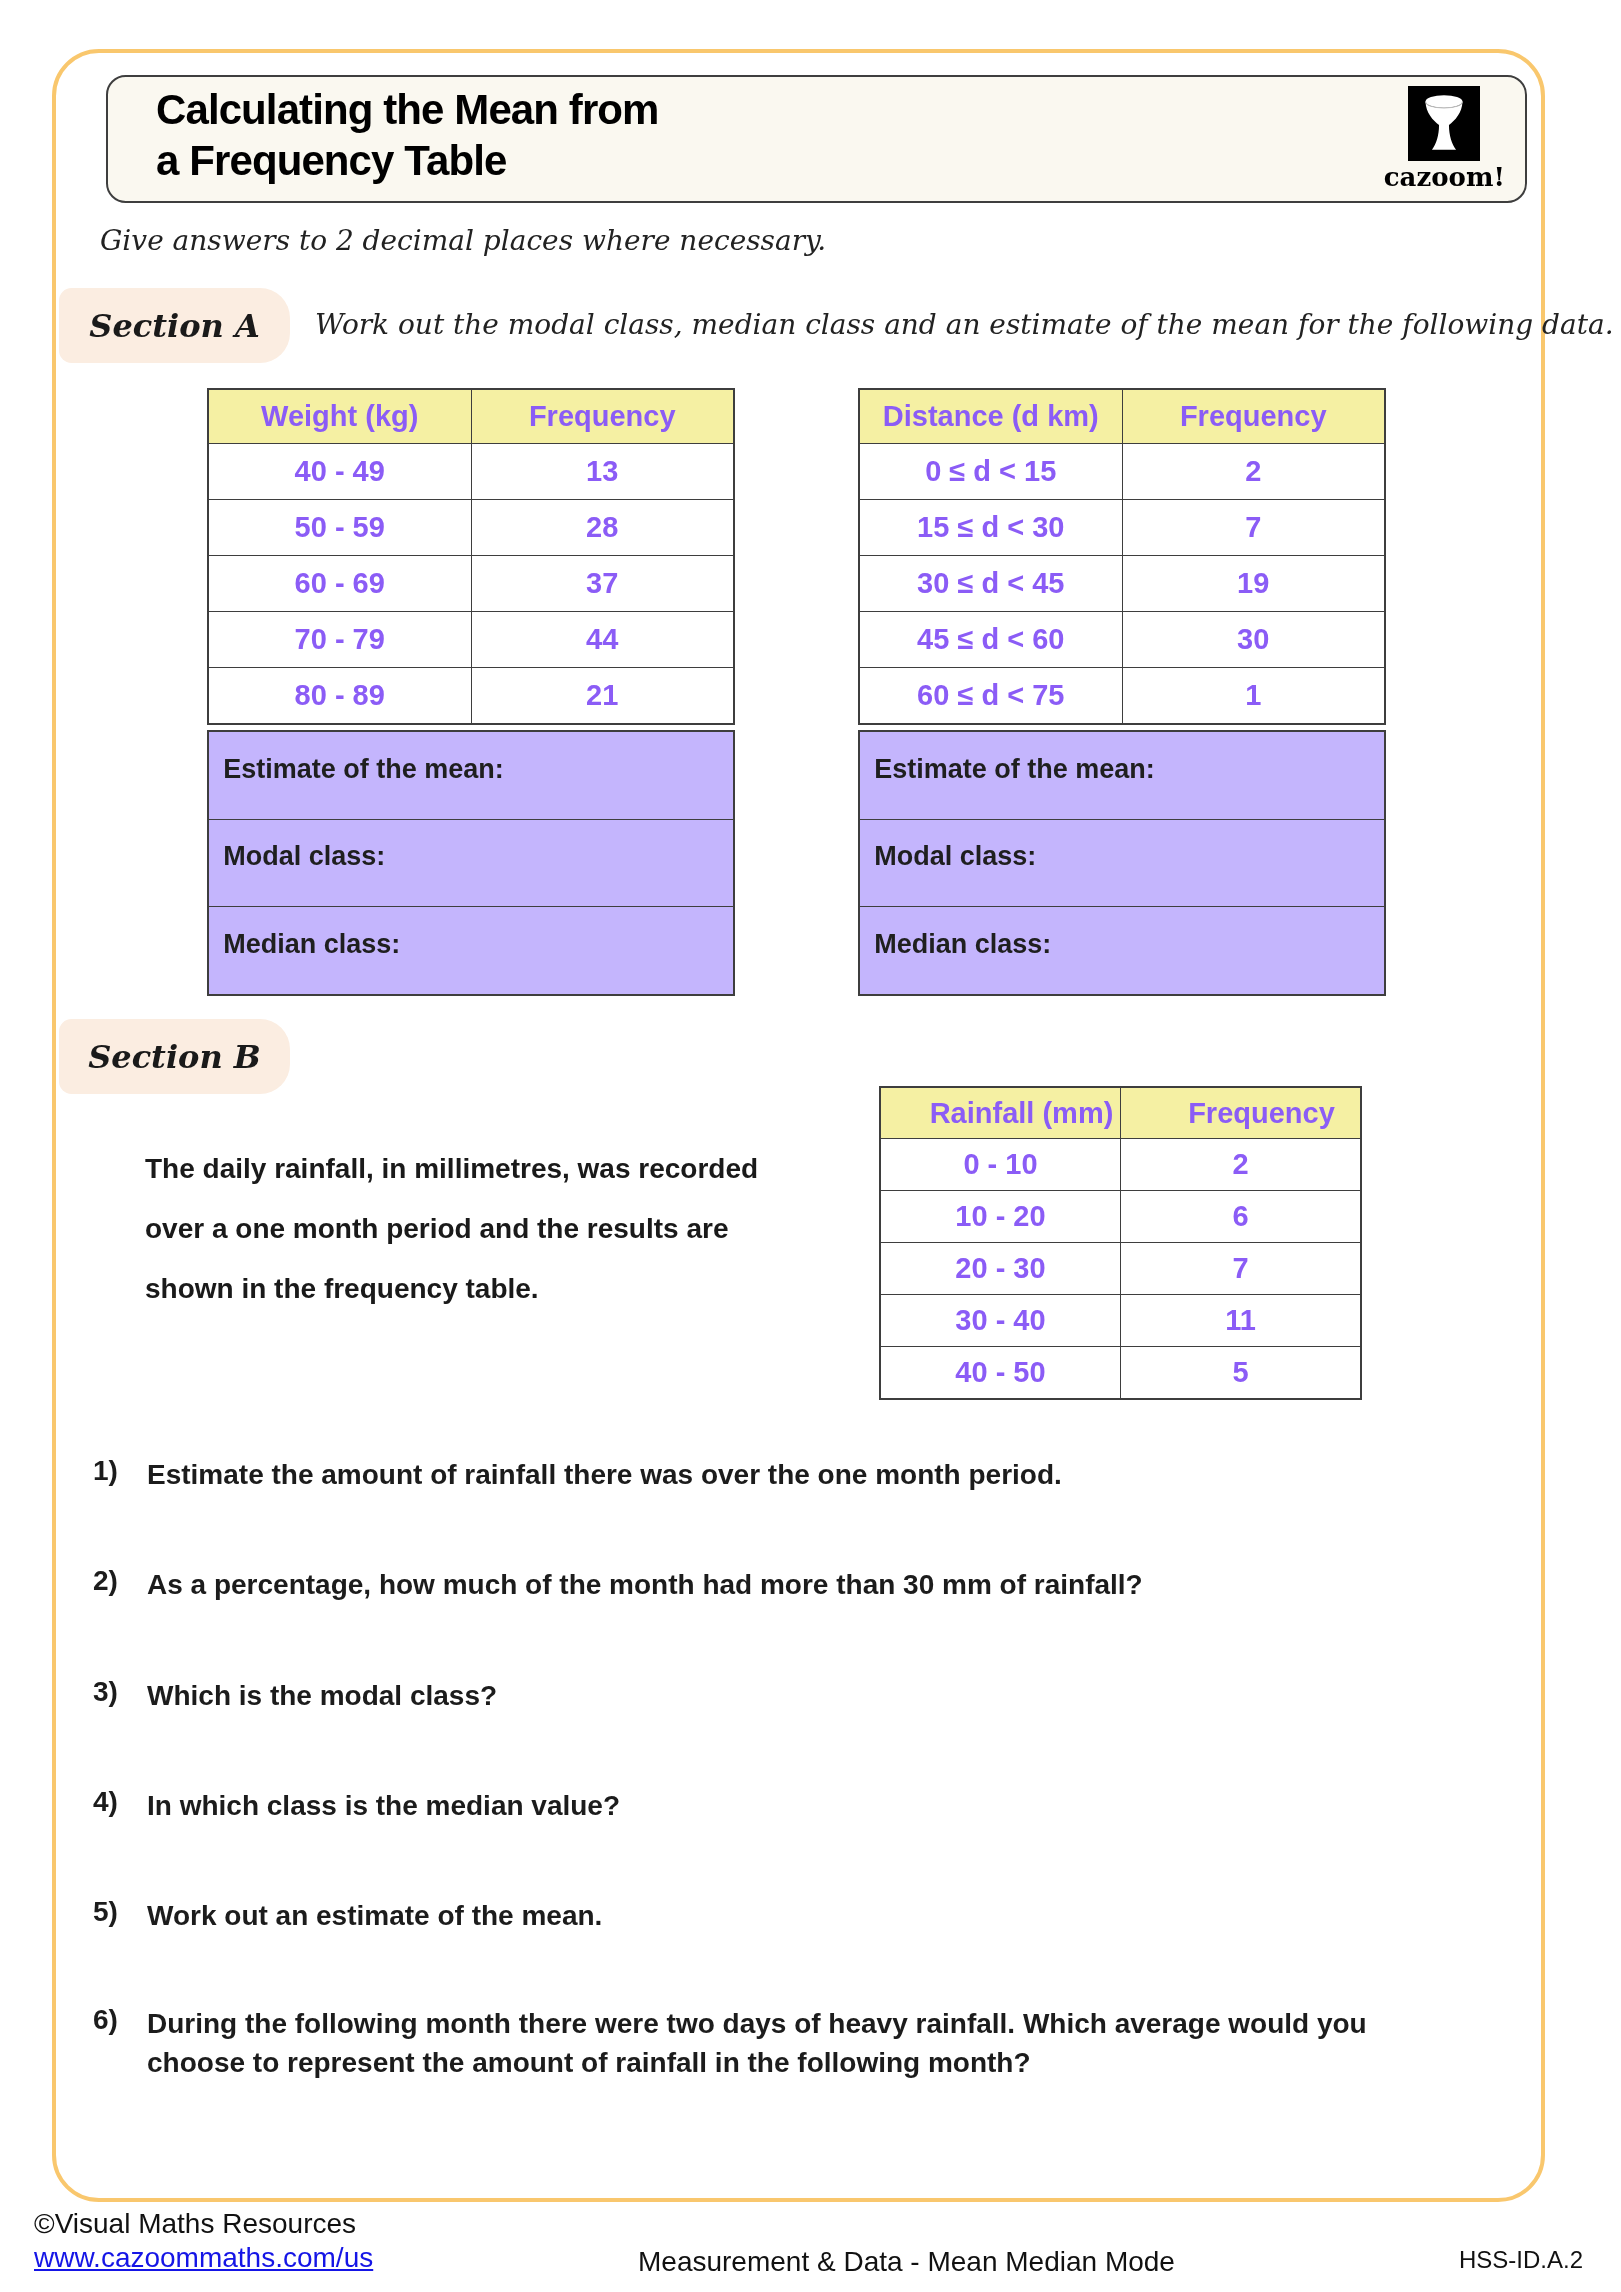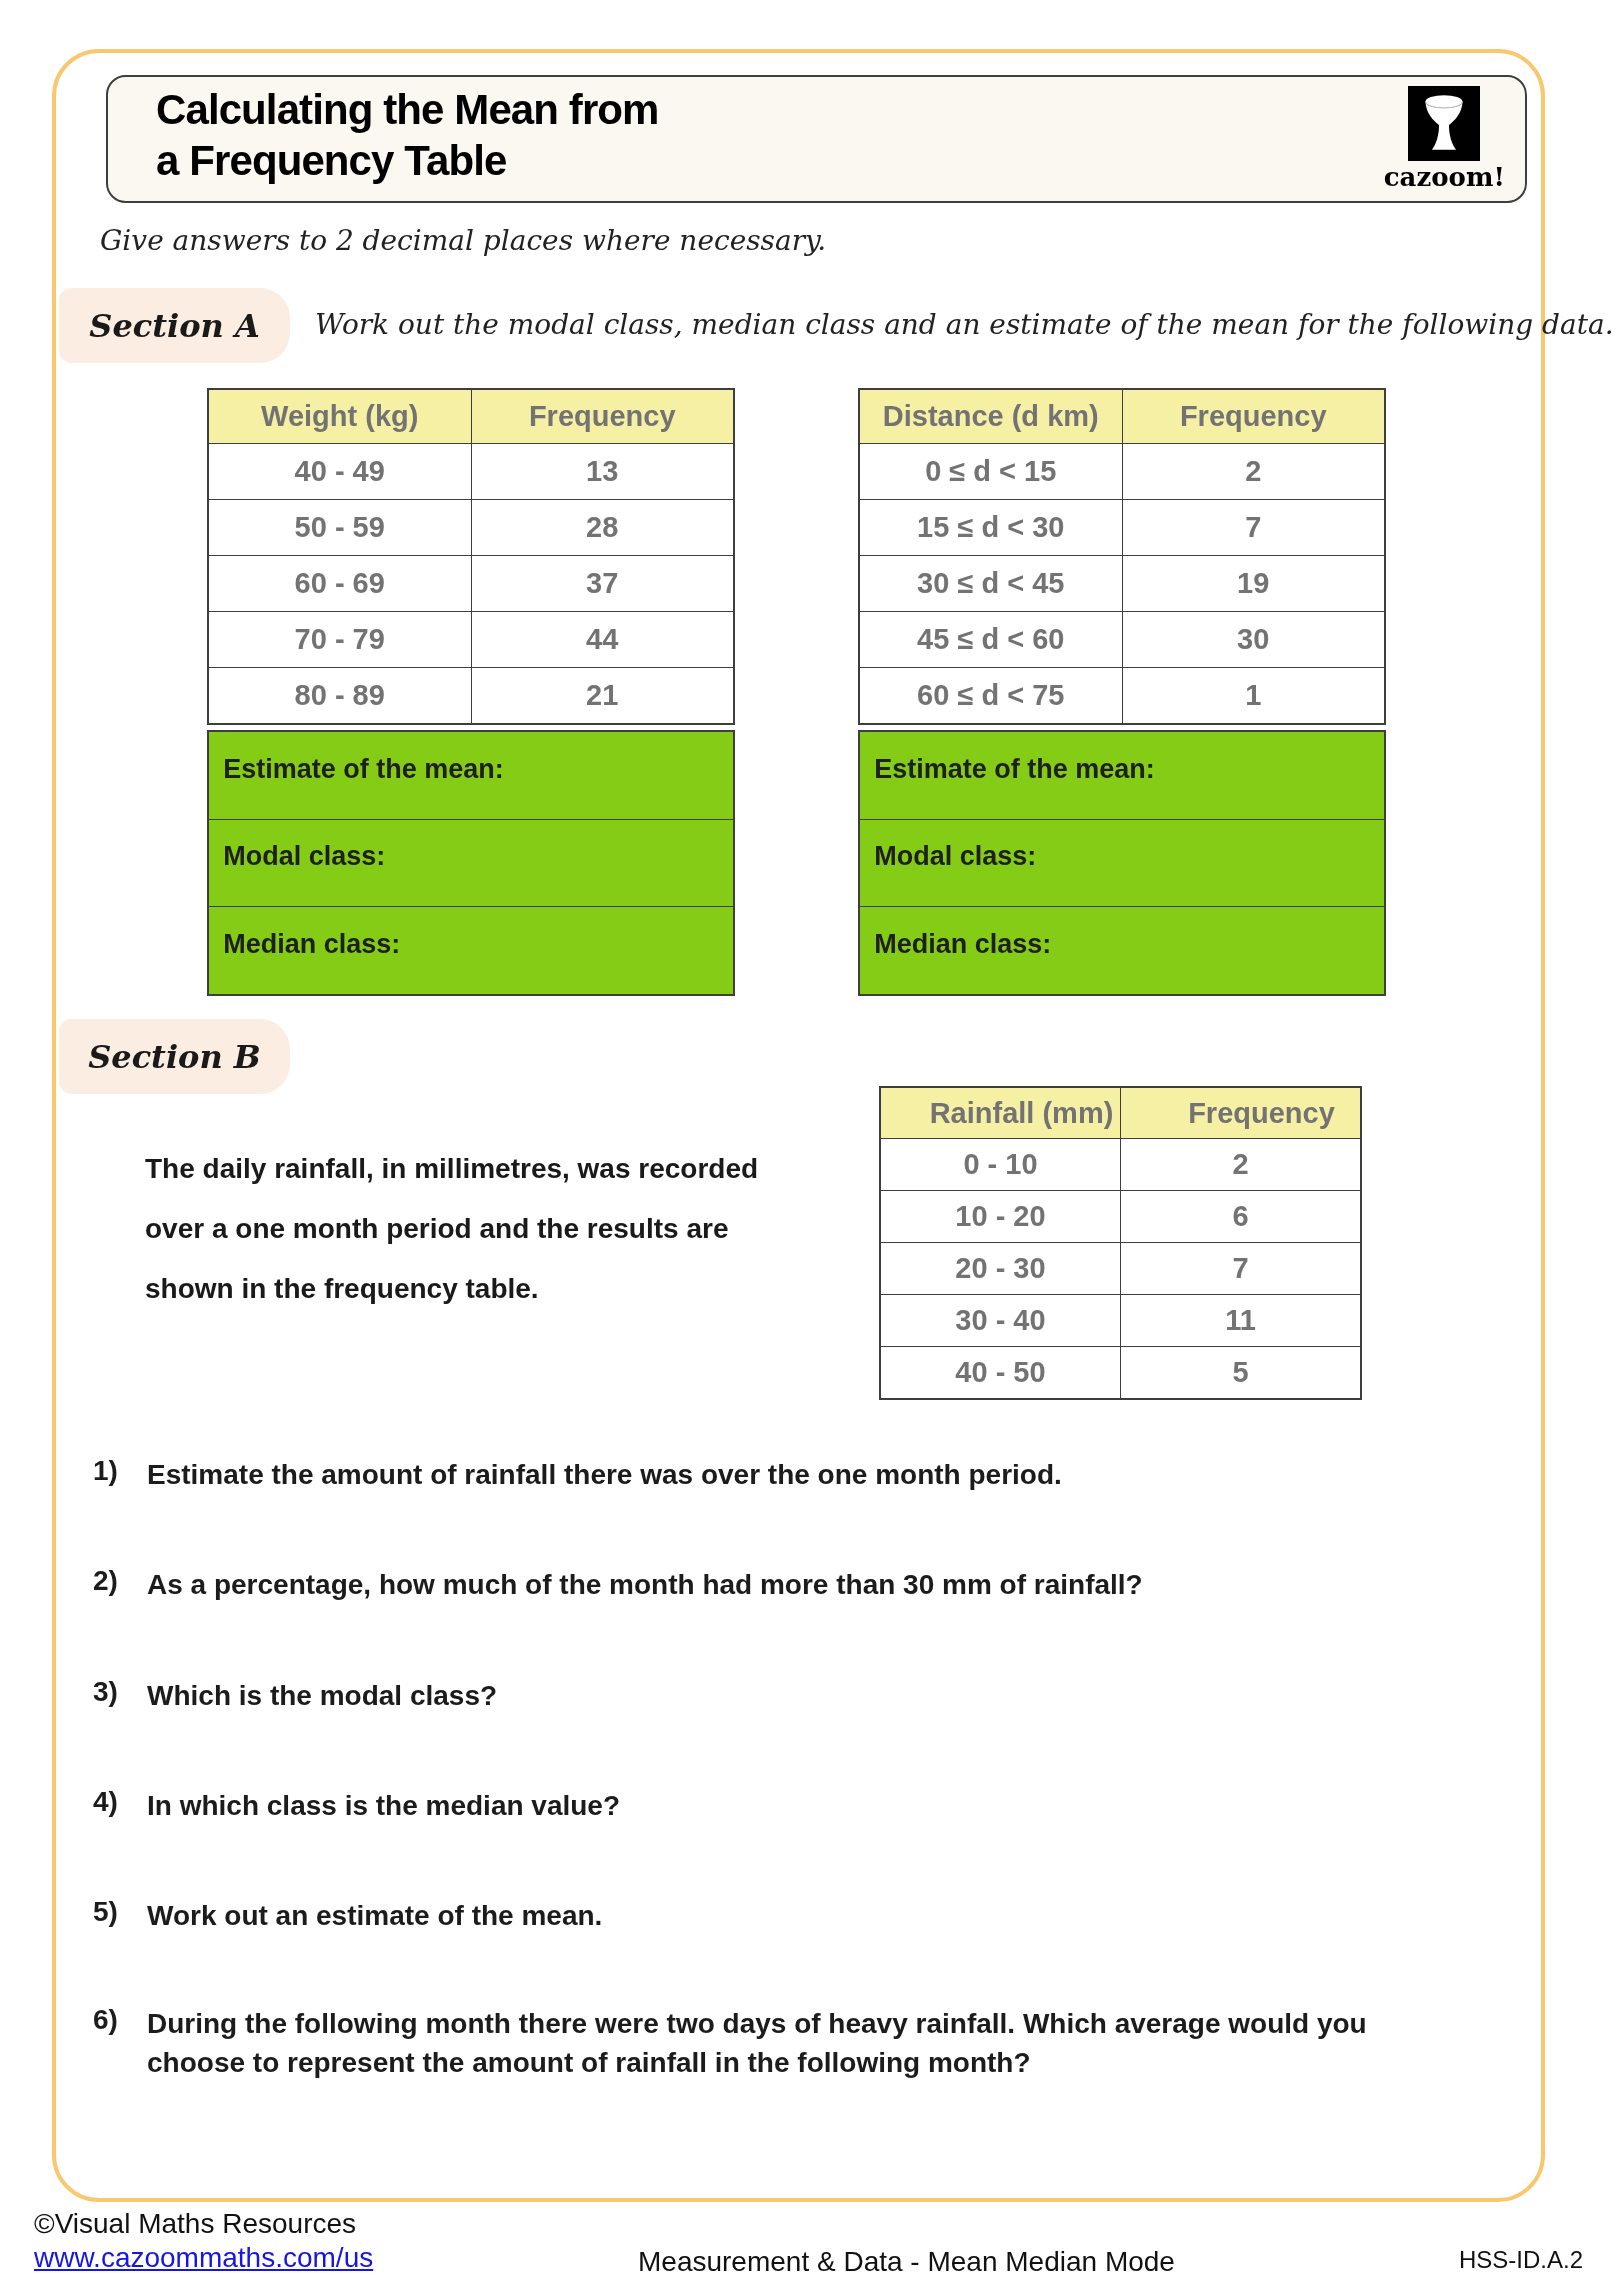--- a/index.html
+++ b/index.html
@@ -20,28 +20,28 @@
         border-radius:12.5px 30px 30px 12.5px;display:flex;align-items:center;justify-content:center;}
   .pill span{font-family:"DejaVu Serif", serif;font-style:italic;font-weight:bold;font-size:32px;color:#1a1a1a;}
   .pill-a{top:288px;}
   .pill-b{top:1019px;}
   .instruction{position:absolute;left:315px;top:308px;font-family:"DejaVu Serif", serif;font-style:italic;
         font-size:28px;color:#222;}
   table.freq{position:absolute;border-collapse:collapse;table-layout:fixed;
         border:2.7px solid #3e3e3e;background:#fff;}
   table.freq th{background:var(--tblhead,#F5F0A3);height:53px;font-size:29px;}
   table.freq td{height:55px;font-size:29px;}
-  table.freq th,table.freq td{border:1.8px solid #3e3e3e;text-align:center;font-weight:bold;color:#737373;padding:0;}
+  table.freq th,table.freq td{border:1.8px solid #3e3e3e;text-align:center;font-weight:bold;color:#8b5cf6;padding:0;}
   #tableA1{left:207px;top:388px;width:528px;}
   #tableA2{left:858px;top:388px;width:528px;}
   #tableB {left:879px;top:1086px;width:483px;}
   #tableB th{height:50px;padding-left:42px;}
   #tableB td{height:51px;}
   table.answers{position:absolute;border-collapse:collapse;table-layout:fixed;
-        border:2.7px solid #3e3e3e;background:#84cc16;}
+        border:2.7px solid #3e3e3e;background:#c4b5fd;}
   table.answers td{height:74px;border:1.8px solid #3e3e3e;font-weight:bold;font-size:27px;
         text-align:left;padding:0 0 12.5px 14.3px;vertical-align:middle;color:#1f1f1f;}
   #ansA1{left:207px;top:730px;width:528px;}
   #ansA2{left:858px;top:730px;width:528px;}
   .para{position:absolute;left:145px;top:1139px;font-weight:bold;font-size:28px;line-height:60px;
         white-space:pre-line;color:#1a1a1a;}
   .question{position:absolute;left:93px;display:flex;}
   .q-num{width:54px;font-weight:bold;font-size:28px;flex:0 0 54px;}
   .q-text{font-weight:bold;font-size:28px;line-height:39px;white-space:pre-line;max-width:1343px;}
   .footer-copy{position:absolute;left:34px;top:2208px;font-size:28px;color:#111;}

